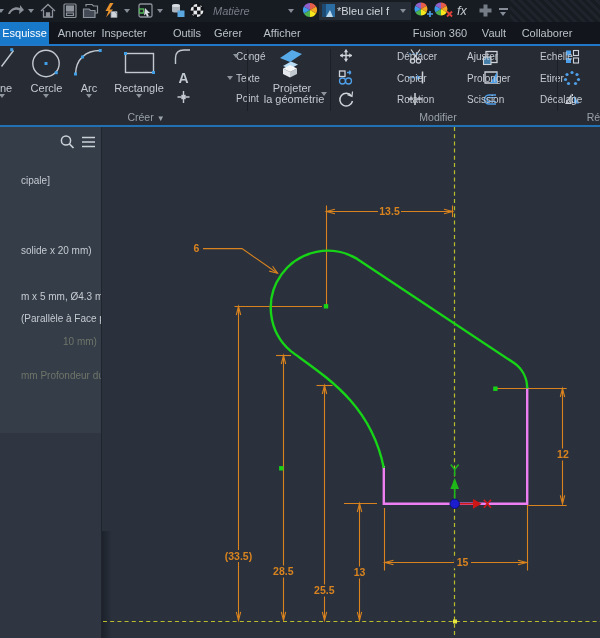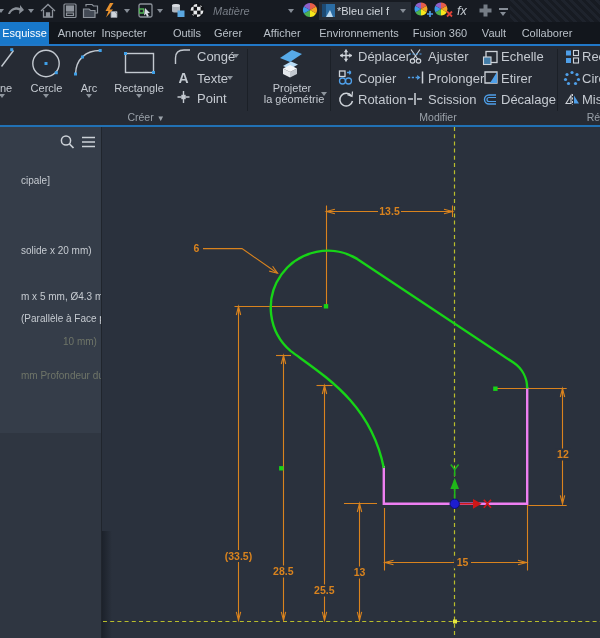--- a/index.html
+++ b/index.html
@@ -15,21 +15,21 @@
   
   #tabs{position:absolute;left:0;top:22px;width:600px;height:23px;background:#12161c;}
   .tab{position:absolute;top:0;height:23px;line-height:23px;font-size:11px;color:#b9c0c8;transform:translateX(-50%);white-space:nowrap;}
   #tabactive{position:absolute;left:0;top:0;width:49px;height:31px;background:#1878ca;}
   #tabactive span{position:absolute;left:50%;top:0;transform:translateX(-50%);line-height:23px;font-size:11px;color:#fff;}
   #bluebar{position:absolute;left:0;top:44px;width:600px;height:2px;background:#2178c8;}
   
   #ribbon{position:absolute;left:0;top:46px;width:600px;height:79px;background:#262b34;}
   #ribbonline{position:absolute;left:0;top:125px;width:600px;height:2px;background:#2171b4;}
   .biglab{position:absolute;font-size:11px;color:#c5cad1;transform:translateX(-50%);white-space:nowrap;}
-  .smlab{position:absolute;font-size:13px;color:#c5cad1;white-space:nowrap;transform:translateY(-50%);}
+  .smlab{position:absolute;font-size:10px;color:#c5cad1;white-space:nowrap;transform:translateY(-50%);margin-left:39px;}
   .panlab{position:absolute;top:65px;font-size:10.5px;color:#9aa1a9;transform:translateX(-50%);white-space:nowrap;}
   .vsep{position:absolute;top:3px;width:1px;height:62px;background:#1b2027;}
   .caret{position:absolute;width:0;height:0;border-left:3.5px solid transparent;border-right:3.5px solid transparent;border-top:4px solid #8d949c;transform:translateX(-50%);}
   
   #side{position:absolute;left:0;top:127px;width:101px;height:511px;background:#353d49;overflow:hidden;}
   #side .low{position:absolute;left:0;top:306px;width:101px;height:205px;background:#2f3641;}
   .trow{position:absolute;left:1px;font-size:10px;color:#c6cbd1;white-space:nowrap;transform:translateY(-50%);margin-left:20px;}
   .trow.dim{color:#6f7568;}
   #sep{position:absolute;left:101px;top:127px;width:1px;height:511px;background:#20252d;}
   
@@ -152,21 +152,20 @@
   </div>
   <div id="tabs">
     <div id="tabactive">
         <span>Esquisse</span>
       </div>
     <div class="tab" style="left:77px;">Annoter</div>
     <div class="tab" style="left:124px;">Inspecter</div>
     <div class="tab" style="left:187px;">Outils</div>
     <div class="tab" style="left:228px;">Gérer</div>
     <div class="tab" style="left:282px;">Afficher</div>
-    <div class="tab" style="left:359px;">Environnements</div>
     <div class="tab" style="left:440px;">Fusion 360</div>
     <div class="tab" style="left:494px;">Vault</div>
     <div class="tab" style="left:547px;">Collaborer</div>
   </div>
   <div id="bluebar"></div>
   <div id="ribbon">
     <svg class="abs" style="left:0;top:0" width="600" height="79" viewBox="0 0 600 79">
       <g stroke="#c3c9d0" stroke-width="1.4" fill="none">
 
         <path d="M1.5,20.5 L13.5,4.5"></path>

